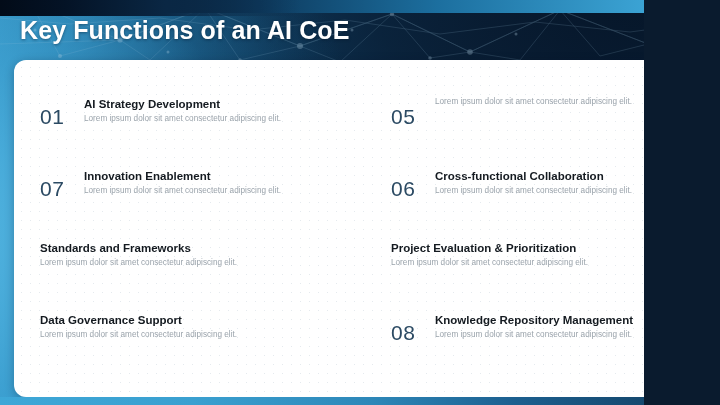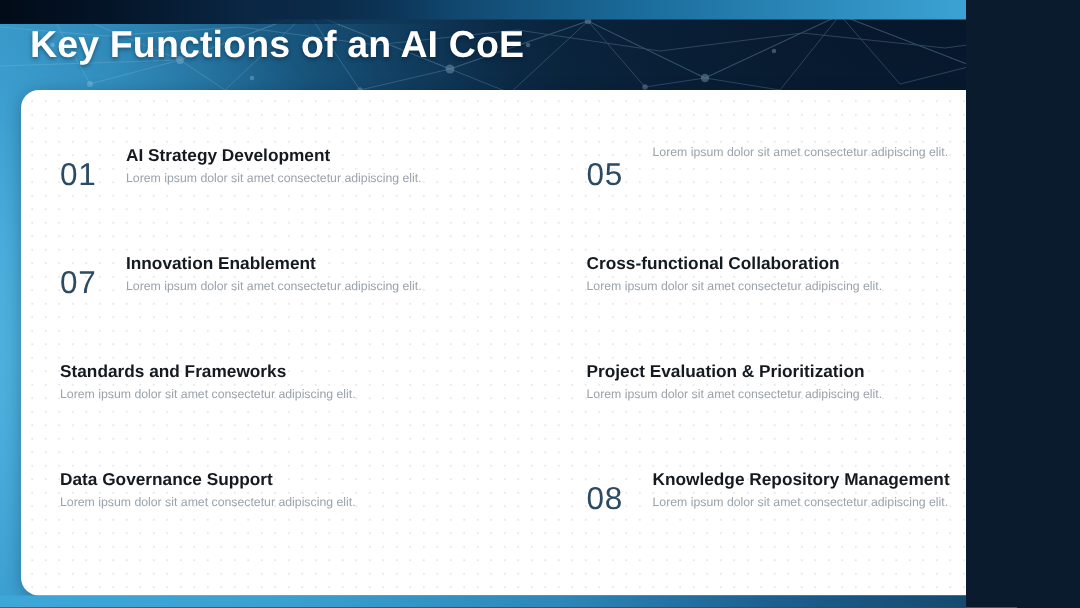--- a/index.html
+++ b/index.html
@@ -248,20 +248,21 @@
         <div class="col col-right">
 
           <div class="item">
             <div class="num">05</div>
             <div class="itxt">
               <p class="idesc">Lorem ipsum dolor sit amet consectetur adipiscing elit.</p>
             </div>
           </div>
 
           <div class="item">
+            <div class="num">06</div>
             <div class="itxt">
               <p class="iname">Cross-functional Collaboration</p>
               <p class="idesc">Lorem ipsum dolor sit amet consectetur adipiscing elit.</p>
             </div>
           </div>
 
           <div class="item">
             <div class="itxt">
               <p class="iname">Project Evaluation &amp; Prioritization</p>
               <p class="idesc">Lorem ipsum dolor sit amet consectetur adipiscing elit.</p>

